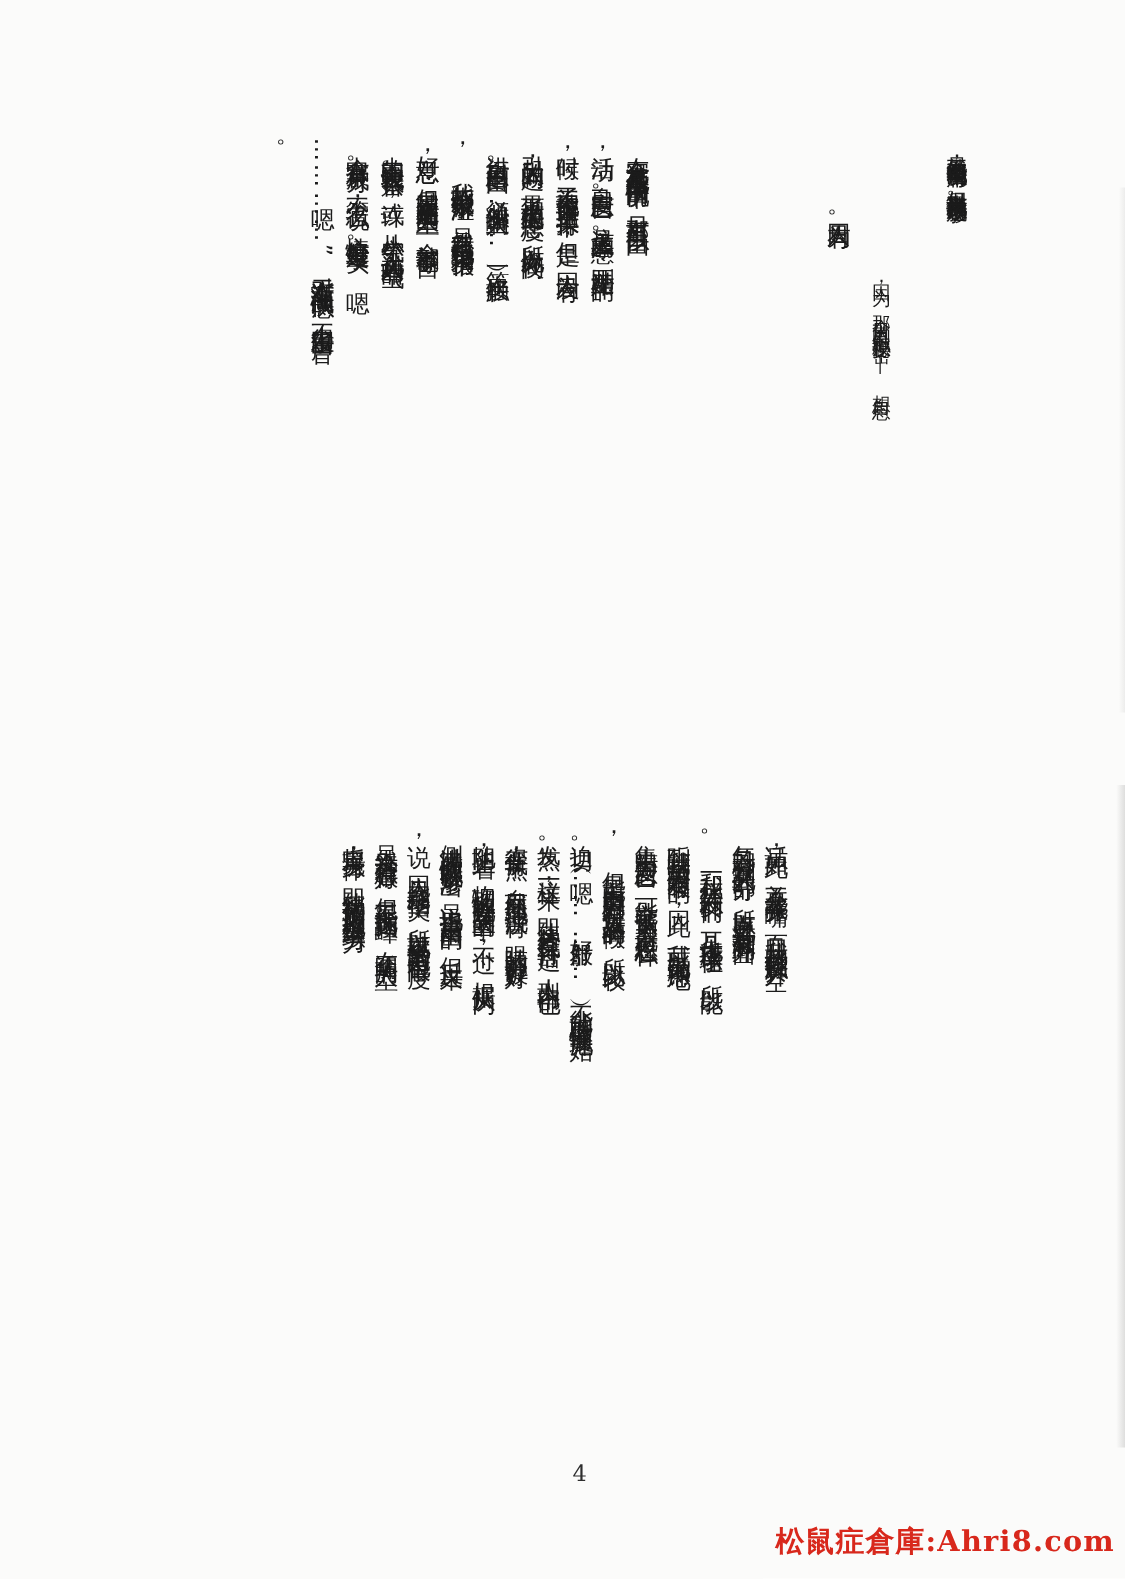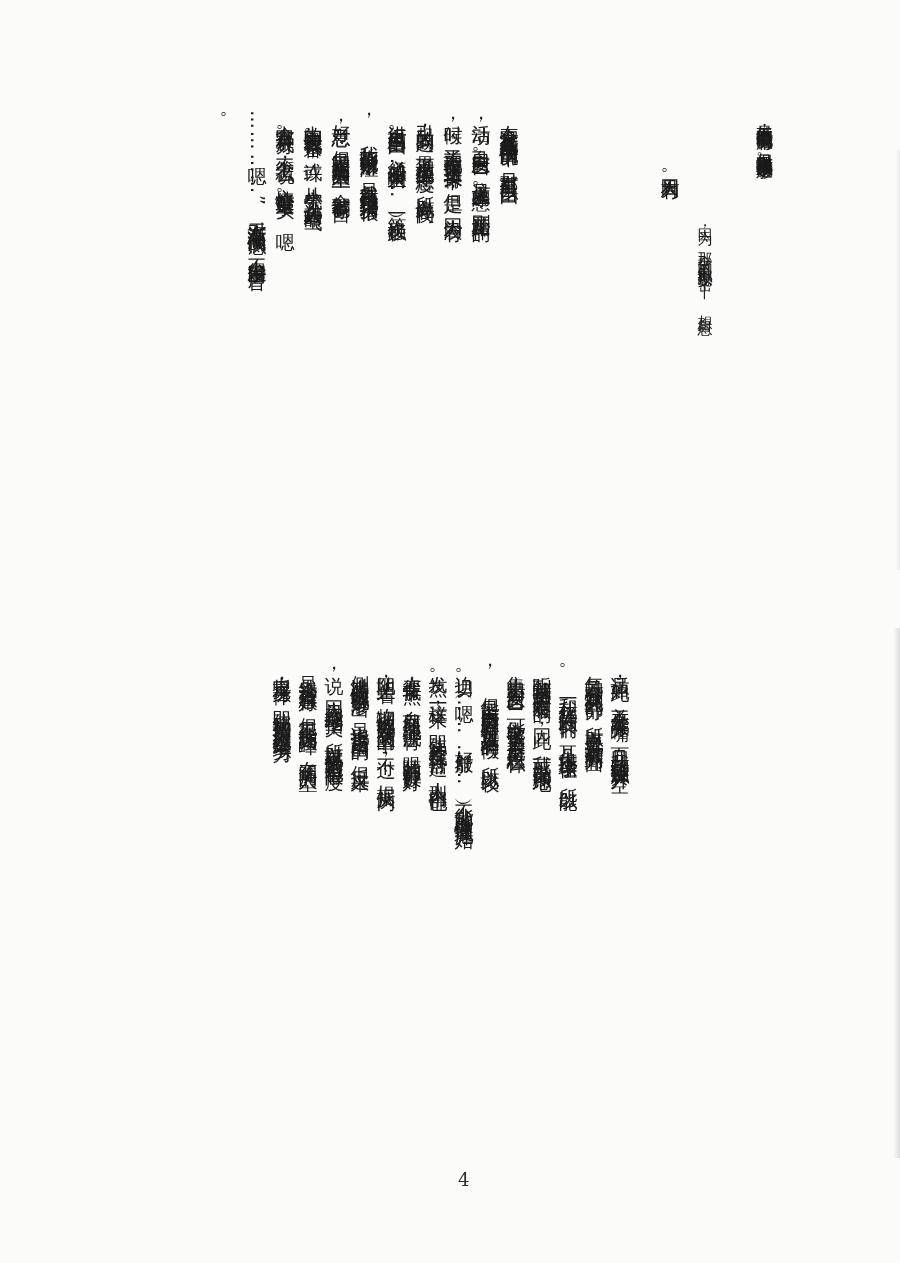--- a/index.html
+++ b/index.html
@@ -94,17 +94,18 @@
     <p>变得非常热，自然而然地汗流浃背。眼睛的部分被好好</p>
     <p>地阴止着，物理性的视野没有阴的事，不过，根据从内</p>
     <p>侧沸腾的快感视野渗出。虽说指尖是自由的，但反过来</p>
     <p>说，因为只能移动指尖，所以被玩弄的范围也有限度。</p>
     <p>虽然这种着急很好，但是不能达到顶峰。在透明的人型</p>
     <p>中摇晃身体，即使稍微增加刺激也会继续努力。</p>
   </section>
 
   <div class="pagenum">4</div>
 
+  <div class="watermark">松鼠症倉庫:Ahri8.com</div>
 
   <div class="scan-edge"></div>
   <div class="scan-edge-top"></div>
 
 </div>
 
 </body></html>

